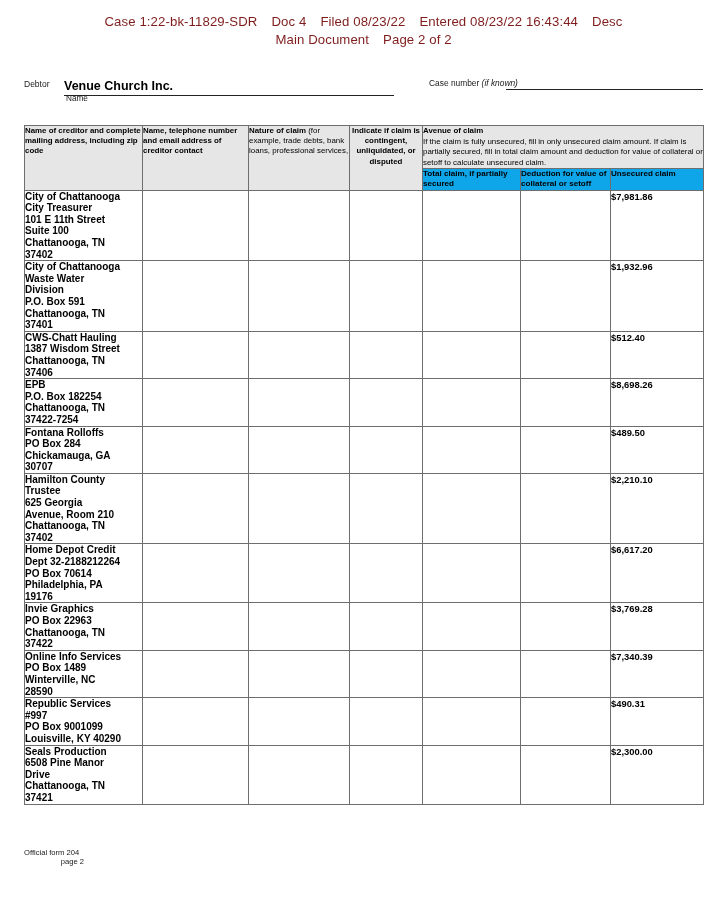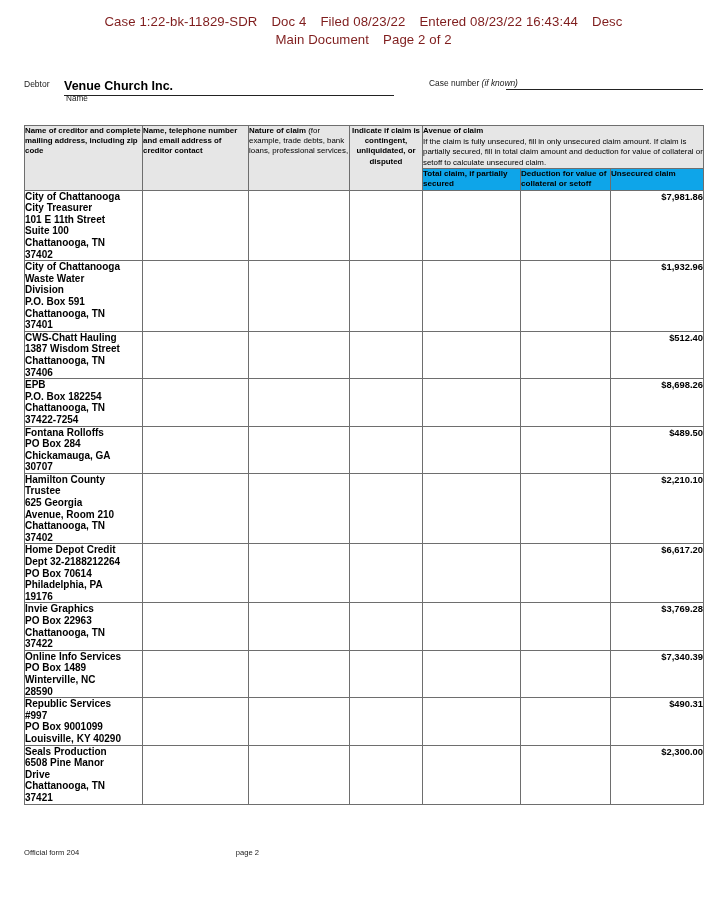--- a/index.html
+++ b/index.html
@@ -161,34 +161,34 @@
     margin-left: 16px;
   }
   .blank-cell {
     padding: 0;
   }
   .amount-cell {
     padding: 4px 5px 4px 4px;
     font-size: 9.4px;
     line-height: 11.6px;
     font-weight: bold;
-    text-align: right;
     margin-top: 27px;
   }
 
   
   .doc-footer {
     position: absolute;
     left: 24px;
     right: 24px;
     top: 848px;
     font-size: 7.6px;
     color: #1a1a1a;
     display: flex;
     align-items: baseline;
+    flex-direction: column;
   }
   .foot-left   { width: 175px; }
   .foot-center { flex: 1; text-align: center; }
   .foot-right  { width: 60px; text-align: right; }
 </style>
 </head>
 <body>
 
 <div class="court-stamp">
   <div class="stamp-line"><span>Case 1:22-bk-11829-SDR</span><span class="sp-lg"></span><span>Doc 4</span><span class="sp-lg"></span><span>Filed 08/23/22</span><span class="sp-lg"></span><span>Entered 08/23/22 16:43:44</span><span class="sp-lg"></span><span>Desc</span></div>

